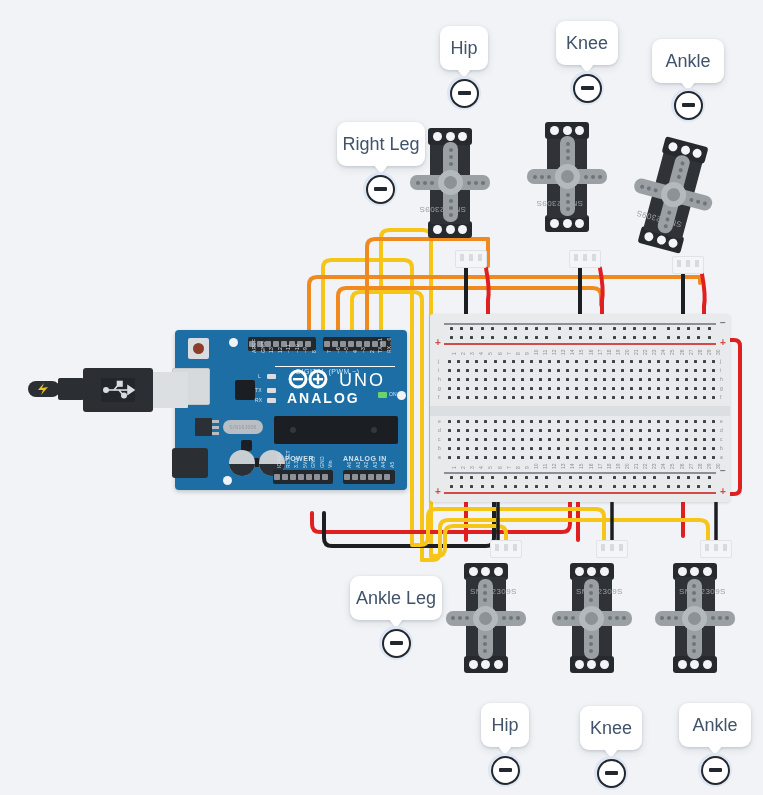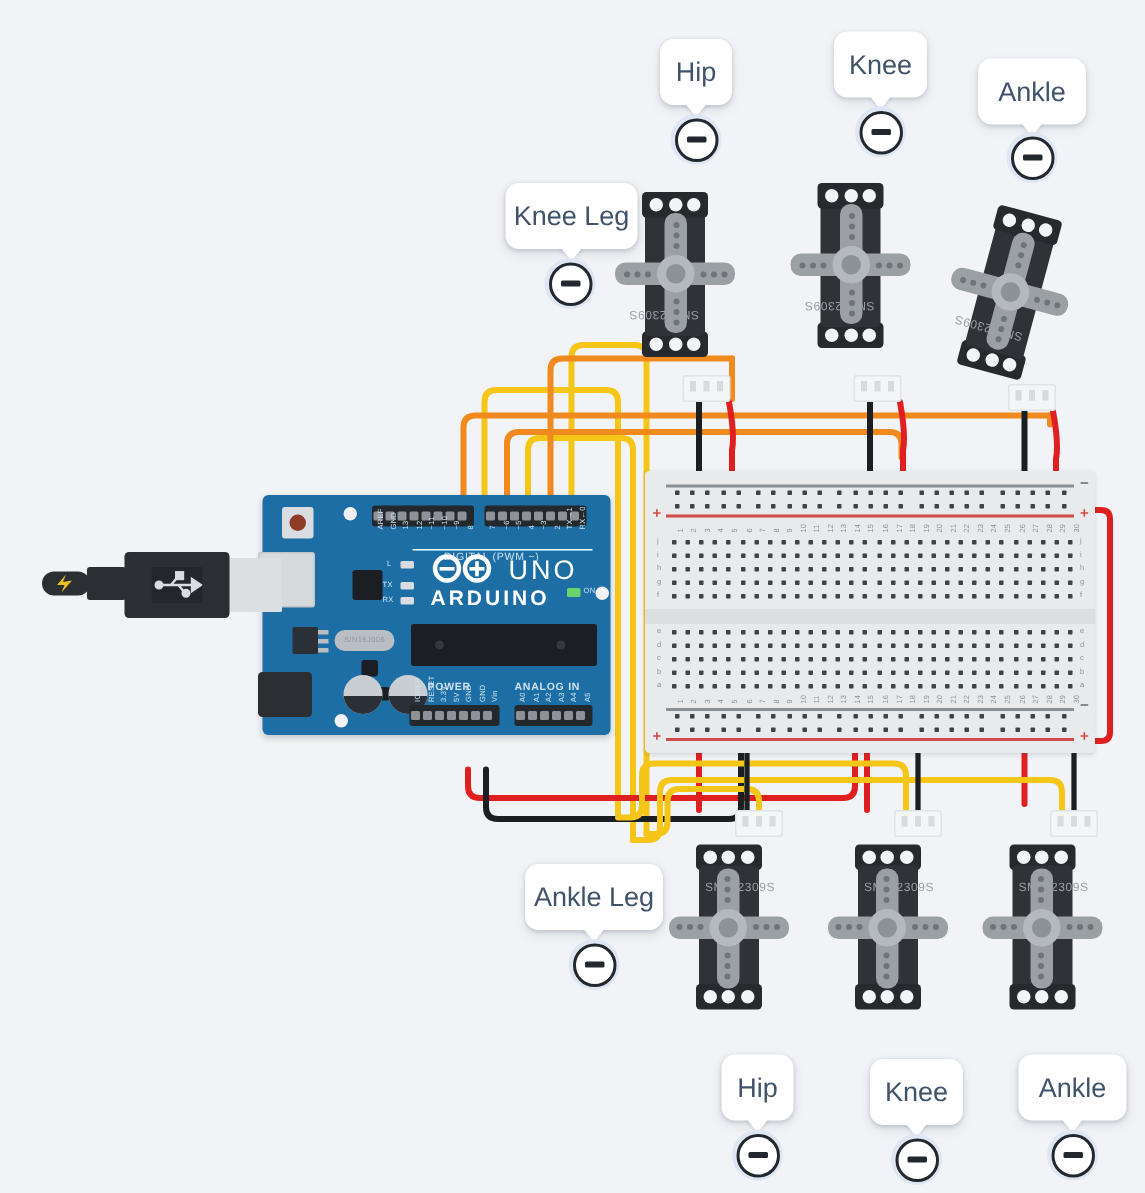--- a/index.html
+++ b/index.html
@@ -836,21 +836,21 @@
         <div class="ard-txt vert" style="left:213.5px;top:138px;">A5</div>
         <div class="ard-txt" style="left:121px;top:38px;font-size:7px;letter-spacing:.5px;">DIGITAL (PWM ~)</div>
         <div class="ard-txt" style="left:110px;top:125px;font-size:7px;font-weight:bold;letter-spacing:.5px;">POWER</div>
         <div class="ard-txt" style="left:168px;top:125px;font-size:7px;font-weight:bold;letter-spacing:.5px;">ANALOG IN</div>
         <div class="ard-txt" style="left:83px;top:43px;">L</div>
         <div class="ard-txt" style="left:80px;top:57px;">TX</div>
         <div class="ard-txt" style="left:80px;top:67px;">RX</div>
         <div class="ard-txt" style="left:214px;top:61px;">ON</div>
       </div>
 
-    <div class="ard-big" style="left:112px;top:60px;font-size:14px;letter-spacing:2px;font-weight:bold;">ARDUINO</div>
+    <div class="ard-big" style="left:112px;top:60px;font-size:14px;letter-spacing:2px;font-weight:bold;">ANALOG</div>
     <div class="ard-big" style="left:164px;top:40px;font-size:18px;letter-spacing:2px;">UNO</div>
 
     <svg style="position:absolute;left:111px;top:38px;" width="44" height="22" viewBox="0 0 44 22">
       <g fill="none" stroke="#ffffff" stroke-width="3">
         <circle cx="12" cy="11" r="8"></circle>
         <circle cx="32" cy="11" r="8"></circle>
       </g>
       <rect x="7" y="10" width="10" height="2.4" fill="#ffffff"></rect>
       <rect x="27" y="10" width="10" height="2.4" fill="#ffffff"></rect>
       <rect x="30.8" y="6.2" width="2.4" height="10" fill="#ffffff"></rect>
@@ -1124,21 +1124,21 @@
       <div class="callout" style="left:652px;top:39px;width:72px;height:44px;">
          <span class="callout-text">Ankle</span>
          <span class="callout-tail"></span>
        </div>
       <div class="collapse-btn" style="left:671px;top:88px;">
          <span class="ring">
            <span class="minus"></span>
          </span>
        </div>
       <div class="callout" style="left:337px;top:122px;width:88px;height:44px;">
-         <span class="callout-text">Knee Leg</span>
+         <span class="callout-text">Right Leg</span>
          <span class="callout-tail"></span>
        </div>
       <div class="collapse-btn" style="left:363px;top:172px;">
          <span class="ring">
            <span class="minus"></span>
          </span>
        </div>
       <div class="callout" style="left:350px;top:576px;width:92px;height:44px;">
          <span class="callout-text">Ankle Leg</span>
          <span class="callout-tail"></span>

